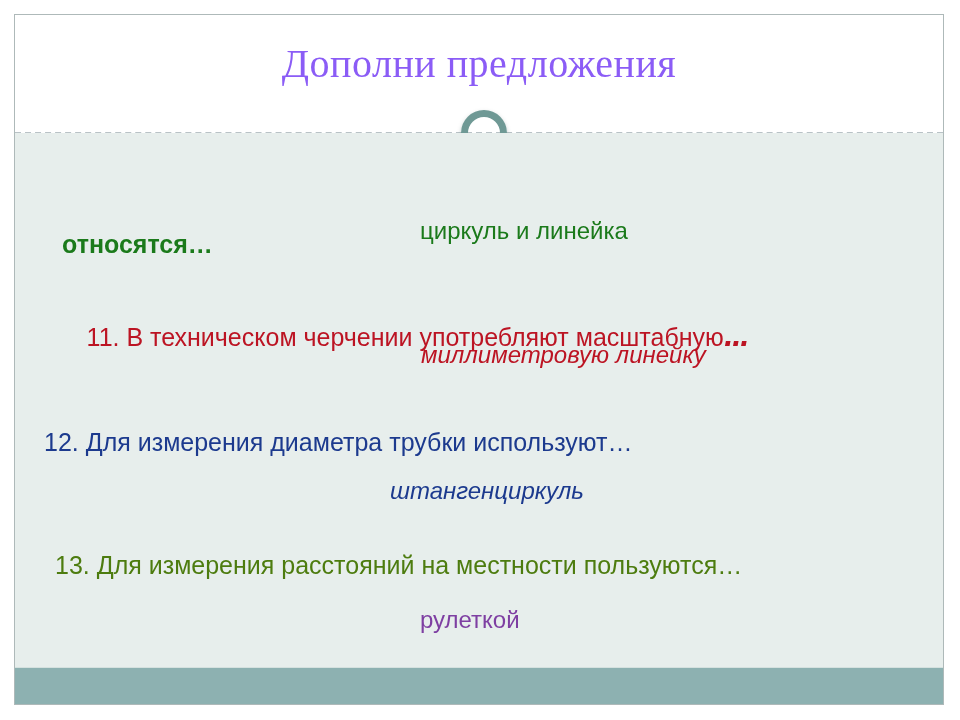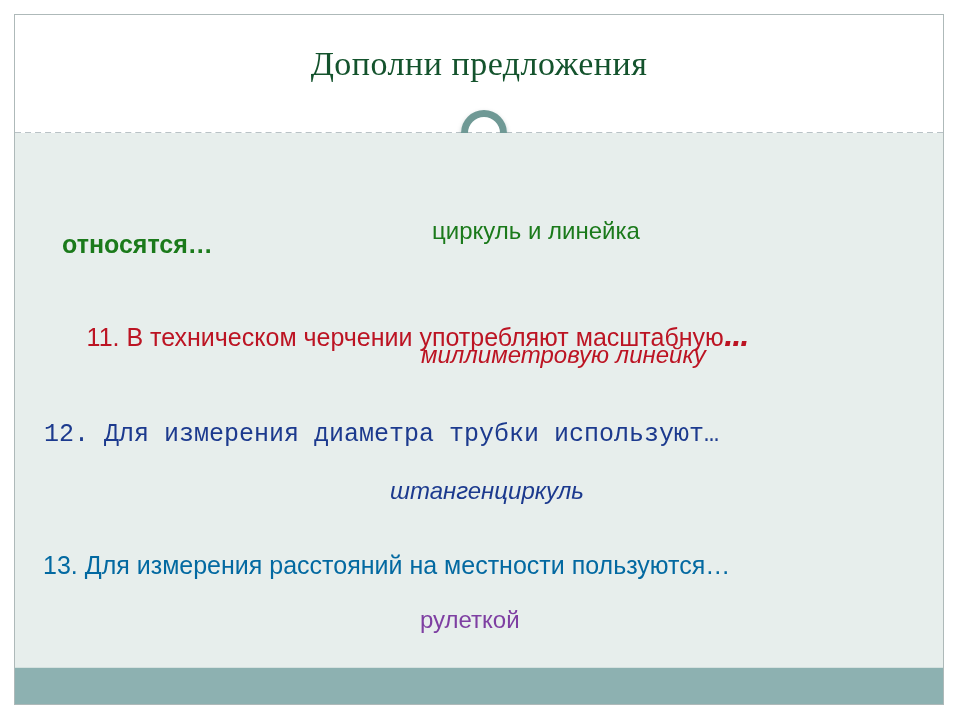--- a/index.html
+++ b/index.html
@@ -37,24 +37,24 @@
     background: #ffffff;
   }
 
   #slide-title {
     position: absolute;
     left: 0;
     top: 26px;
     width: 100%;
     text-align: center;
     font-family: "Liberation Serif", serif;
-    font-size: 34px;
+    font-size: 40px;
     line-height: 46px;
     letter-spacing: 0.5px;
-    color: #14532d;
+    color: #8b5cf6;
     white-space: nowrap;
   }
 
   
   #divider {
     position: absolute;
     left: 0;
     top: 117px;
     width: 100%;
     height: 0;
@@ -132,53 +132,51 @@
   
   #block-10 { top: 34px; }
   #q10 {
     position: absolute; left: 19px; top: 0; width: 760px;
     color: #1b7a1b;
   }
   #q10 .cont { display: block; padding-left: 28px; font-weight: bold; }
   #a10 {
     position: absolute; left: 405px; top: 48px;
     color: #1b7a1b;
-    margin-left: 12px;
   }
 
   
   #block-11 { top: 158px; }
   #q11 {
     position: absolute; left: 16px; top: 0;
     color: #bc1423;
   }
   #a11 {
     position: absolute; left: 406px; top: 48px;
     color: #bc1423;
     font-style: italic;
   }
 
   
   #block-12 { top: 282px; }
   #q12 {
-    position: absolute; left: 29px; top: 4px;
+    position: absolute; left: 29px; top: 12px;
     color: #1c3a8e;
-    font-family: Liberation Mono, monospace;
   }
   #a12 {
     position: absolute; left: 375px; top: 60px;
     color: #1c3a8e;
     font-style: italic;
   }
 
   
   #block-13 { top: 417px; }
   #q13 {
-    position: absolute; left: 28px; top: 0;
-    color: #0369a1;
+    position: absolute; left: 40px; top: 0;
+    color: #4d7c0f;
   }
   #a13 {
     position: absolute; left: 405px; top: 54px;
     color: #7e3fa2;
   }
 </style>
 </head>
 <body>
 
 <div id="slide">

